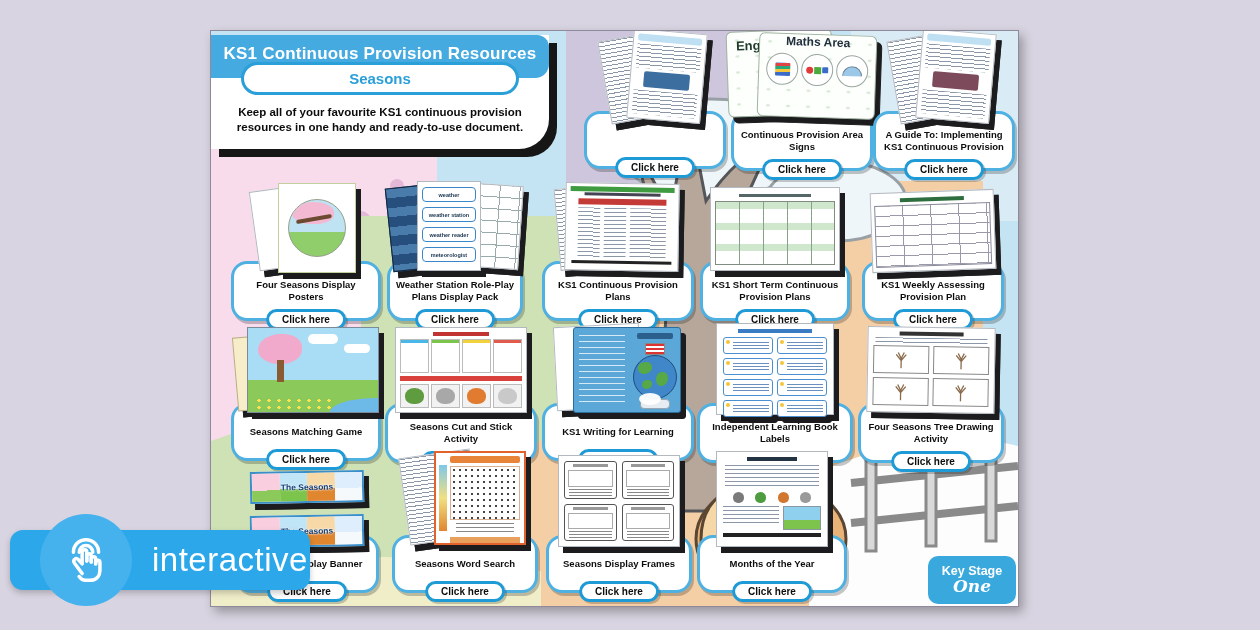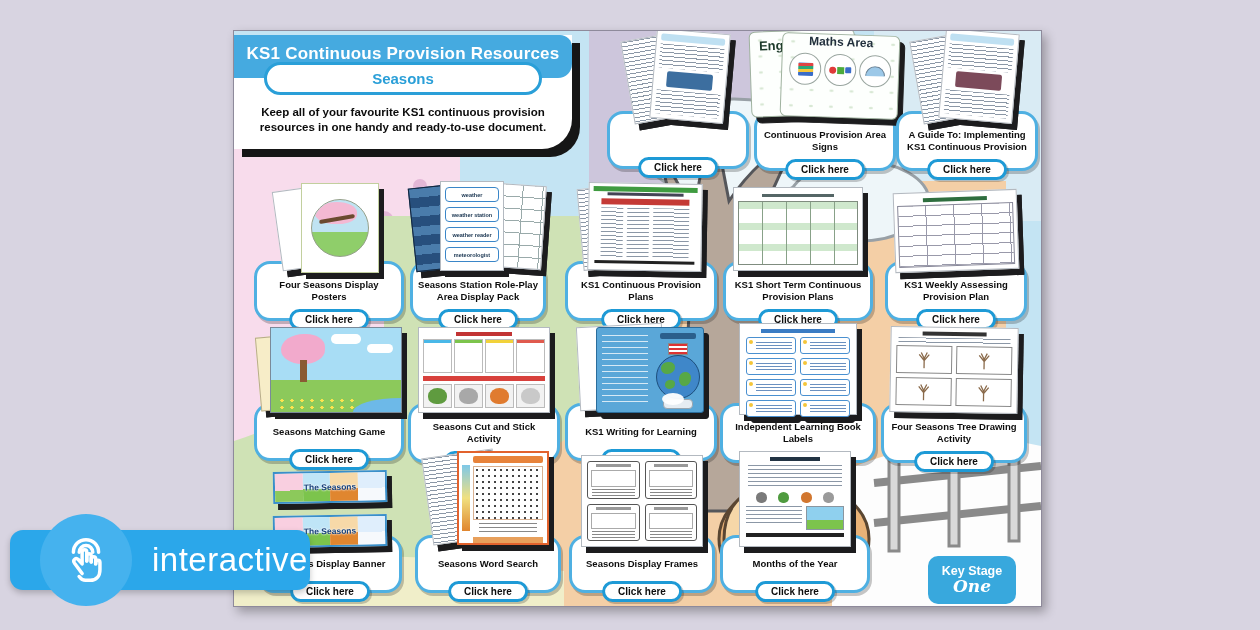--- a/index.html
+++ b/index.html
@@ -1,20 +1,20 @@
 <!DOCTYPE html>
 <html><head>
 <meta charset="utf-8">
 <style>
   html,body{margin:0;padding:0}
   .stage{position:relative;width:1260px;height:630px;background:#d8d4e1;overflow:hidden;
          font-family:"Liberation Sans",sans-serif}
 
   
-  .poster{position:absolute;left:233px;top:30px;width:807px;height:575px;background:#c4e4f3;
+  .poster{position:absolute;left:210px;top:30px;width:807px;height:575px;background:#c4e4f3;
           border:1px solid #8e8a9b;box-shadow:4px 5px 10px rgba(0,0,0,.3);overflow:hidden}
   .scene{position:absolute;left:0;top:0;z-index:0}
 
   
   .header-card{position:absolute;left:0;top:4px;width:338px;background:#fff;z-index:6;
                border-radius:0 0 30px 0;box-shadow:8px 8px 0 #161616;padding-bottom:14px}
   .title-banner{background:#45aae0;border-radius:0 12px 14px 0;margin:0 0 0 0;padding:9px 4px 14px;
                 text-align:center;color:#fff;font-weight:bold;font-size:17px;letter-spacing:.2px}
   .seasons-pill{width:272px;margin:-16px auto 0;background:#fff;border:3px solid #2a9fd8;border-radius:999px;
                 text-align:center;color:#2a9fd8;font-weight:bold;font-size:15px;padding:5px 0;position:relative}
@@ -366,21 +366,21 @@
         <div class="w-side sheet"></div>
         <div class="w-front sheet">
           <div class="w-label">weather</div>
           <div class="w-label">weather station</div>
           <div class="w-label">weather reader</div>
           <div class="w-label">meteorologist</div>
         </div>
       </div>
         </div>
       <div class="label-card">
-        <div class="label-title">Seasons Station Role-Play Area Display Pack</div>
+        <div class="label-title">Weather Station Role-Play Plans Display Pack</div>
         <div class="click-pill">Click here</div>
       </div>
     </div>
 
     <div class="item r2" style="left:331px;top:152px;width:152px">
       <div class="thumb-box">
           <div class="thumb t-plan">
         <div class="pg-back sheet txt"></div>
         <div class="plan-sheet sheet">
               <div class="pl-green"></div>

